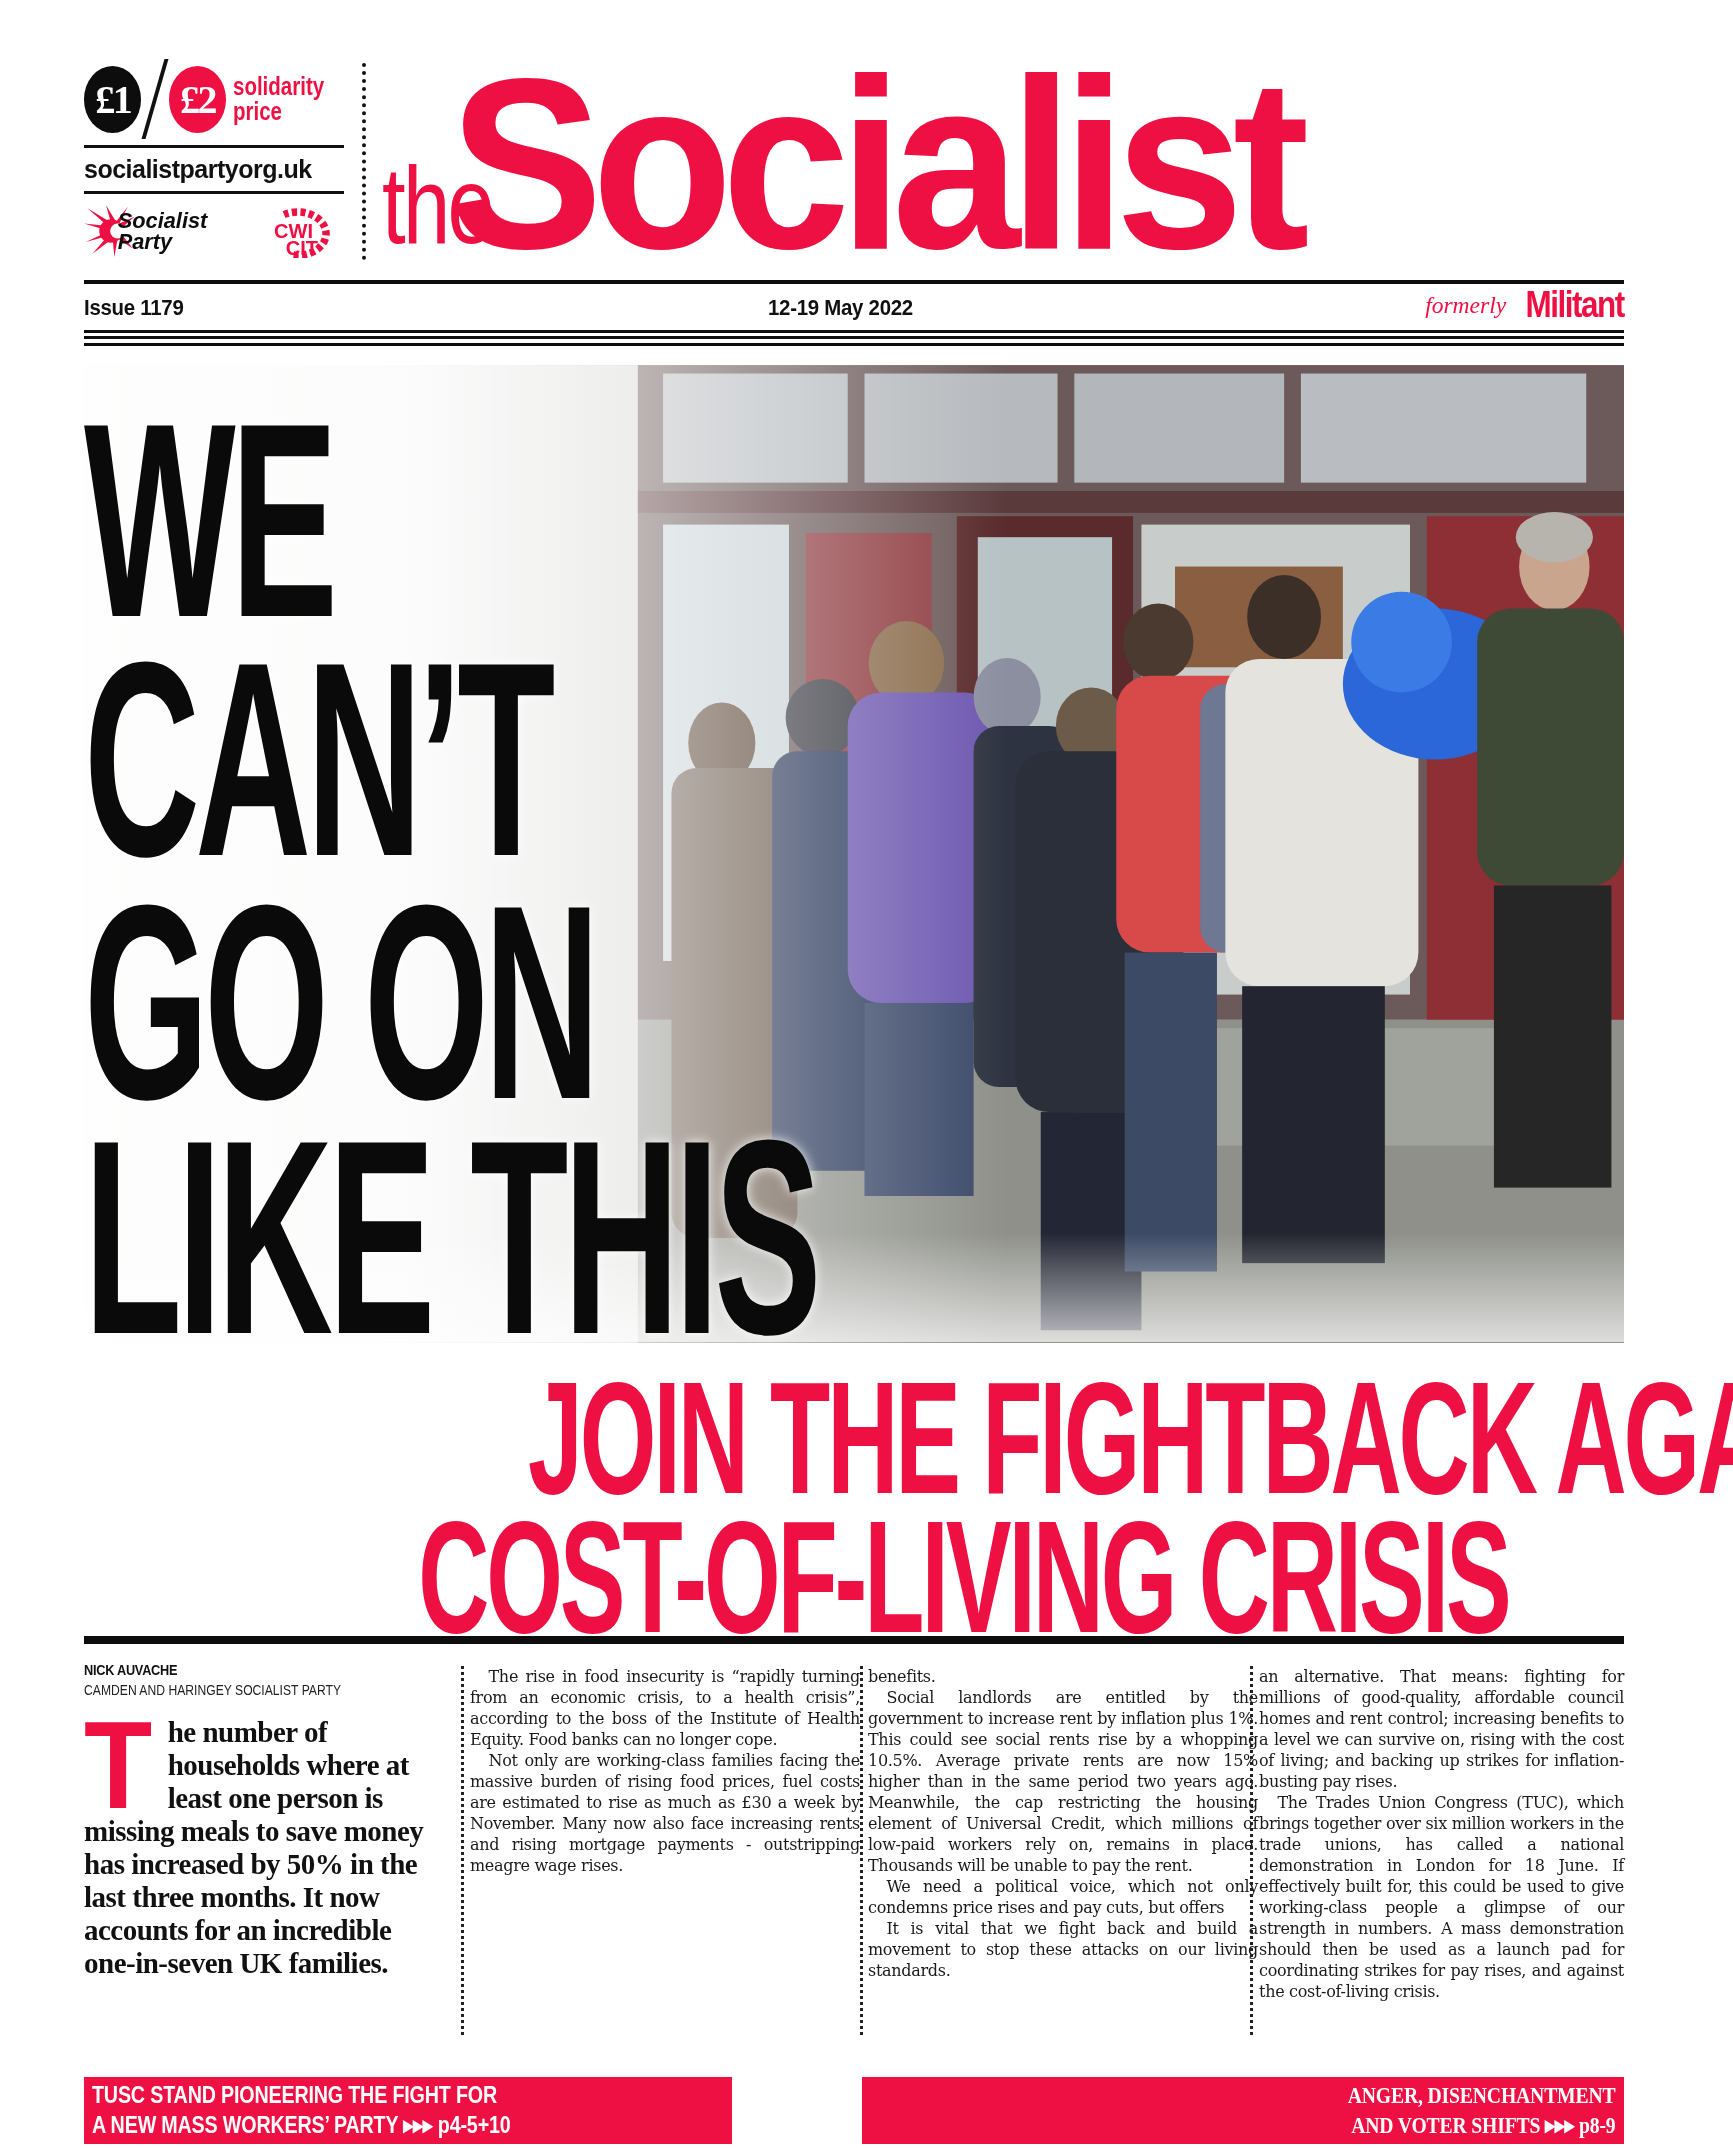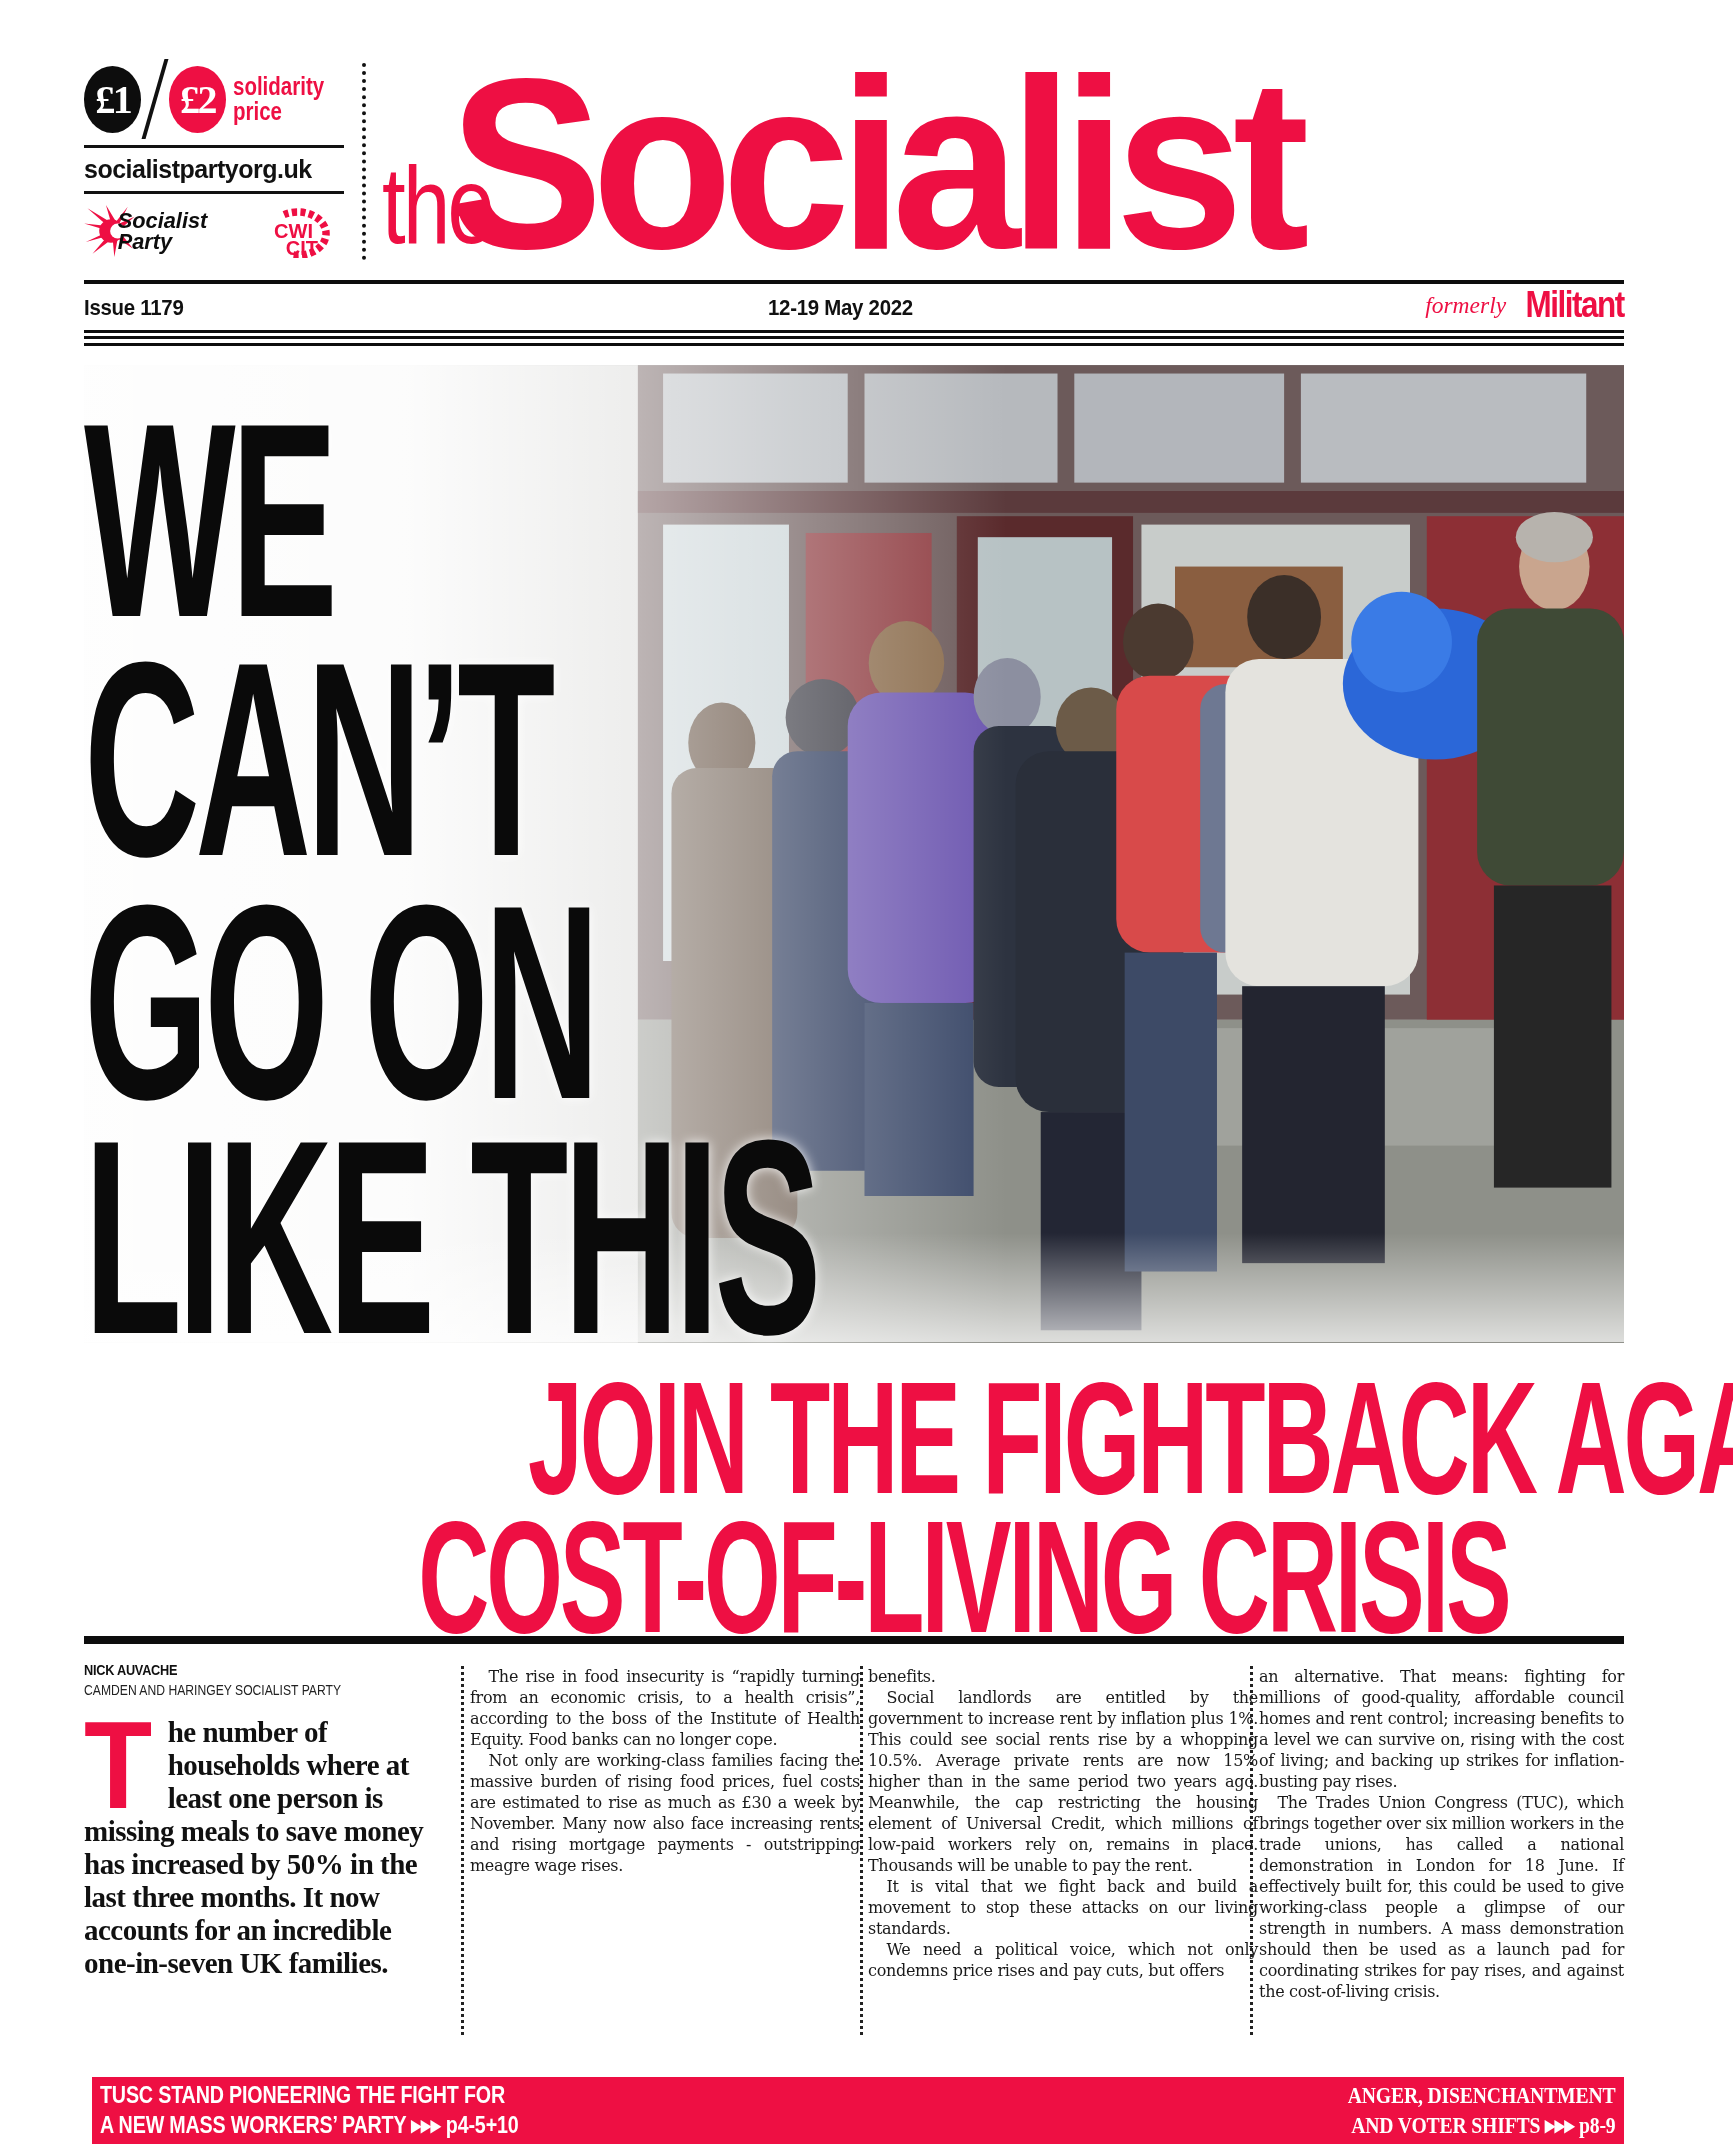--- a/index.html
+++ b/index.html
@@ -187,31 +187,31 @@
 <div class="abs col-sep" style="left:461px;"></div>
 <div class="abs col" style="left:470px;">
   <p>The rise in food insecurity is “rapidly turning from an economic crisis, to a health crisis”, according to the boss of the Institute of Health Equity. Food banks can no longer cope.</p>
   <p>Not only are working-class families facing the massive burden of rising food prices, fuel costs are estimated to rise as much as £30 a week by November. Many now also face increasing rents and rising mortgage payments - outstripping meagre wage rises.</p>
 </div>
 
 <div class="abs col-sep" style="left:860px;"></div>
 <div class="abs col" style="left:868px;">
   <p class="noindent">benefits.</p>
   <p>Social landlords are entitled by the government to increase rent by inflation plus 1%. This could see social rents rise by a whopping 10.5%. Average private rents are now 15% higher than in the same period two years ago. Meanwhile, the cap restricting the housing element of Universal Credit, which millions of low-paid workers rely on, remains in place. Thousands will be unable to pay the rent.</p>
+  <p>We need a political voice, which not only condemns price rises and pay cuts, but offers</p>
   <p>It is vital that we fight back and build a movement to stop these attacks on our living standards.</p>
-  <p>We need a political voice, which not only condemns price rises and pay cuts, but offers</p>
 </div>
 
 <div class="abs col-sep" style="left:1250px;"></div>
 <div class="abs col" style="left:1259px; width:365px;">
   <p class="noindent">an alternative. That means: fighting for millions of good-quality, affordable council homes and rent control; increasing benefits to a level we can survive on, rising with the cost of living; and backing up strikes for inflation-busting pay rises.</p>
   <p>The Trades Union Congress (TUC), which brings together over six million workers in the trade unions, has called a national demonstration in London for 18 June. If effectively built for, this could be used to give working-class people a glimpse of our strength in numbers. A mass demonstration should then be used as a launch pad for coordinating strikes for pay rises, and against the cost-of-living crisis.</p>
 </div>
 
-<div class="abs footer-box footer-left" style="left:92px; width:774px;">
+<div class="abs footer-box footer-left" style="left:84px; width:648px;">
   <span class="inner">
     <span>TUSC STAND PIONEERING THE FIGHT FOR</span><br>
     <span>A NEW MASS WORKERS’ PARTY</span>
     <span>▸▸▸</span>
     <span>p4-5+10</span>
   </span>
 </div>
 <div class="abs footer-box footer-right" style="left:862px; width:762px;">
   <span class="inner">
     <span>ANGER, DISENCHANTMENT</span><br>

